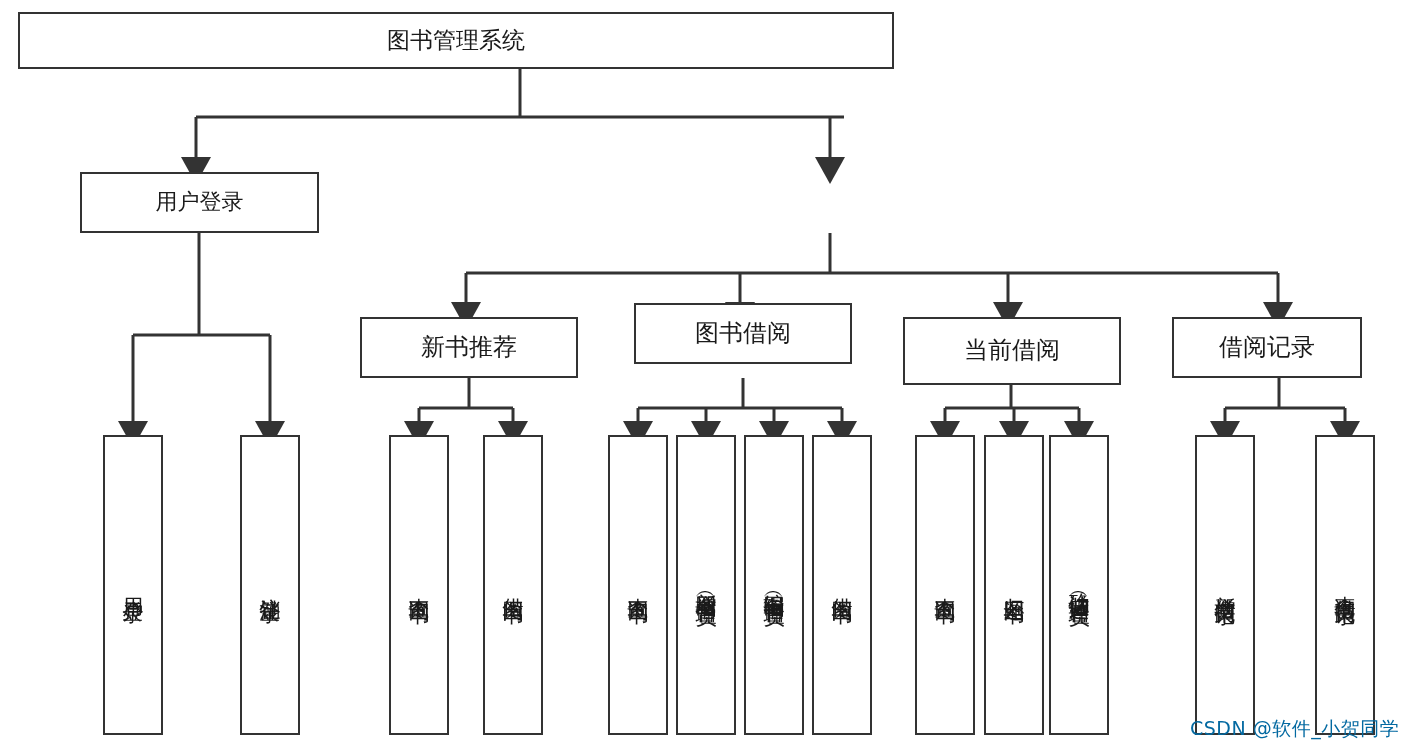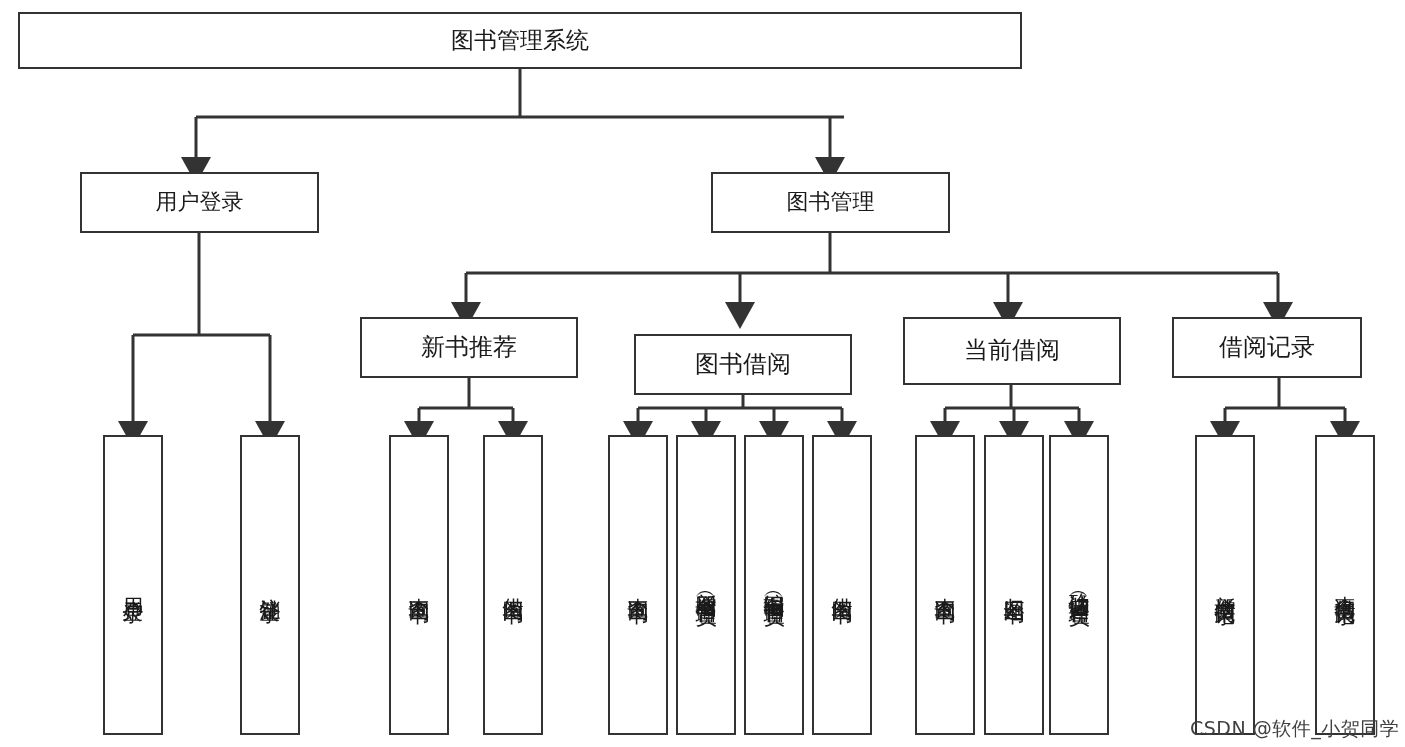--- a/index.html
+++ b/index.html
@@ -46,21 +46,21 @@
   .node.leaf { font-size: 21px; }
   .node.leaf .node-label {
     writing-mode: vertical-rl;
     text-orientation: upright;
     letter-spacing: 2px;
     line-height: 1.05;
   }
   .watermark {
     position: absolute;
     font-size: 19px;
-    color: #404040;
+    color: #0369a1;
     white-space: nowrap;
     letter-spacing: 0.5px;
   }
 </style>
 </head>
 <body>
 
 <div id="canvas">
 
   <svg id="svg-layer" viewBox="0 0 1405 747" xmlns="http://www.w3.org/2000/svg">
@@ -106,35 +106,32 @@
       <path d="M1014,408 L1014,424" marker-end="url(#arrow)"></path>
       <path d="M1079,408 L1079,424" marker-end="url(#arrow)"></path>
 
       <path d="M1279,378 L1279,408"></path>
       <path d="M1225,408 L1345,408"></path>
       <path d="M1225,408 L1225,424" marker-end="url(#arrow)"></path>
       <path d="M1345,408 L1345,424" marker-end="url(#arrow)"></path>
     </g>
   </svg>
 
-  <div class="node root" style="left:18px; top:12px; width:1004px; height:57px;">
+  <div class="node root" style="left:18px; top:12px; width:876px; height:57px;">
     <span class="node-label">图书管理系统</span>
   </div>
 
   <div class="node level1" style="left:80px; top:172px; width:239px; height:61px;">
     <span class="node-label">用户登录</span>
   </div>
-  <div class="node level1" style="left:711px; top:172px; width:239px; height:61px;">
-    <span class="node-label">图书管理</span>
-  </div>
 
   <div class="node level2" style="left:360px; top:317px; width:218px; height:61px;">
     <span class="node-label">新书推荐</span>
   </div>
-  <div class="node level2" style="left:634px; top:334px; width:218px; height:61px;">
+  <div class="node level2" style="left:634px; top:303px; width:218px; height:61px;">
     <span class="node-label">图书借阅</span>
   </div>
   <div class="node level2" style="left:903px; top:317px; width:218px; height:68px;">
     <span class="node-label">当前借阅</span>
   </div>
   <div class="node level2" style="left:1172px; top:317px; width:190px; height:61px;">
     <span class="node-label">借阅记录</span>
   </div>
 
   <div class="node leaf" style="left:103px; top:435px; width:60px; height:300px;">

